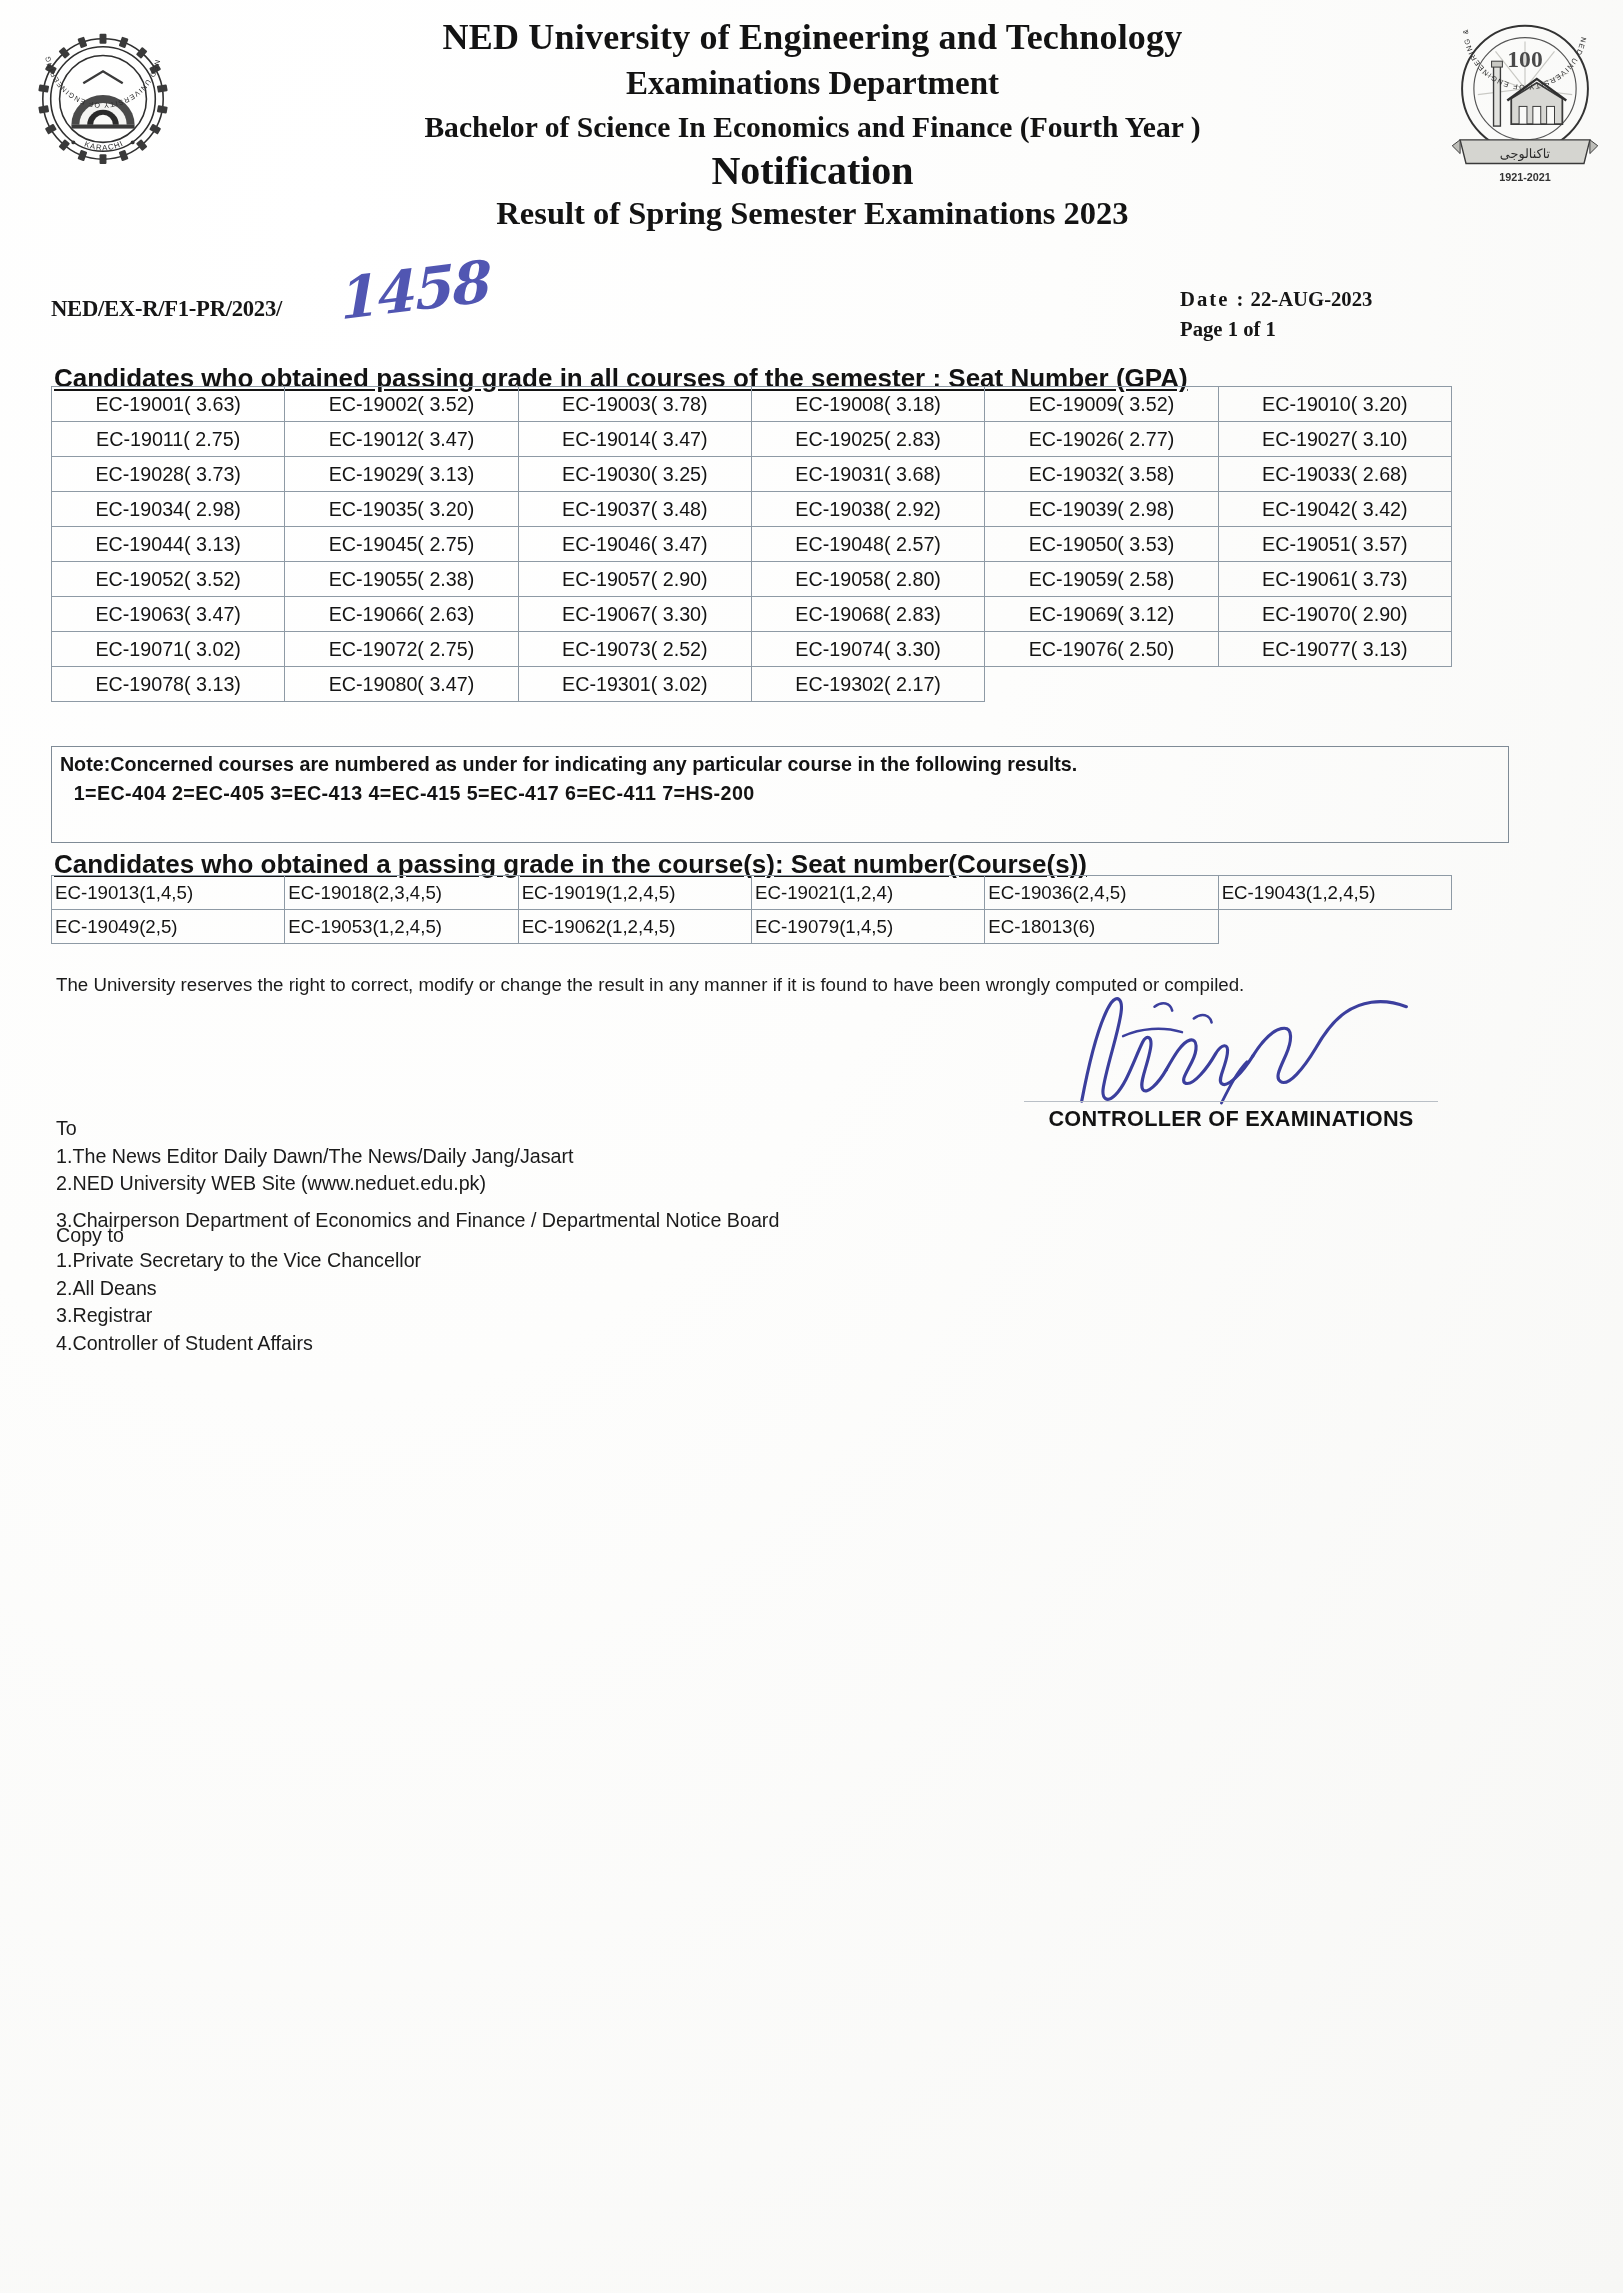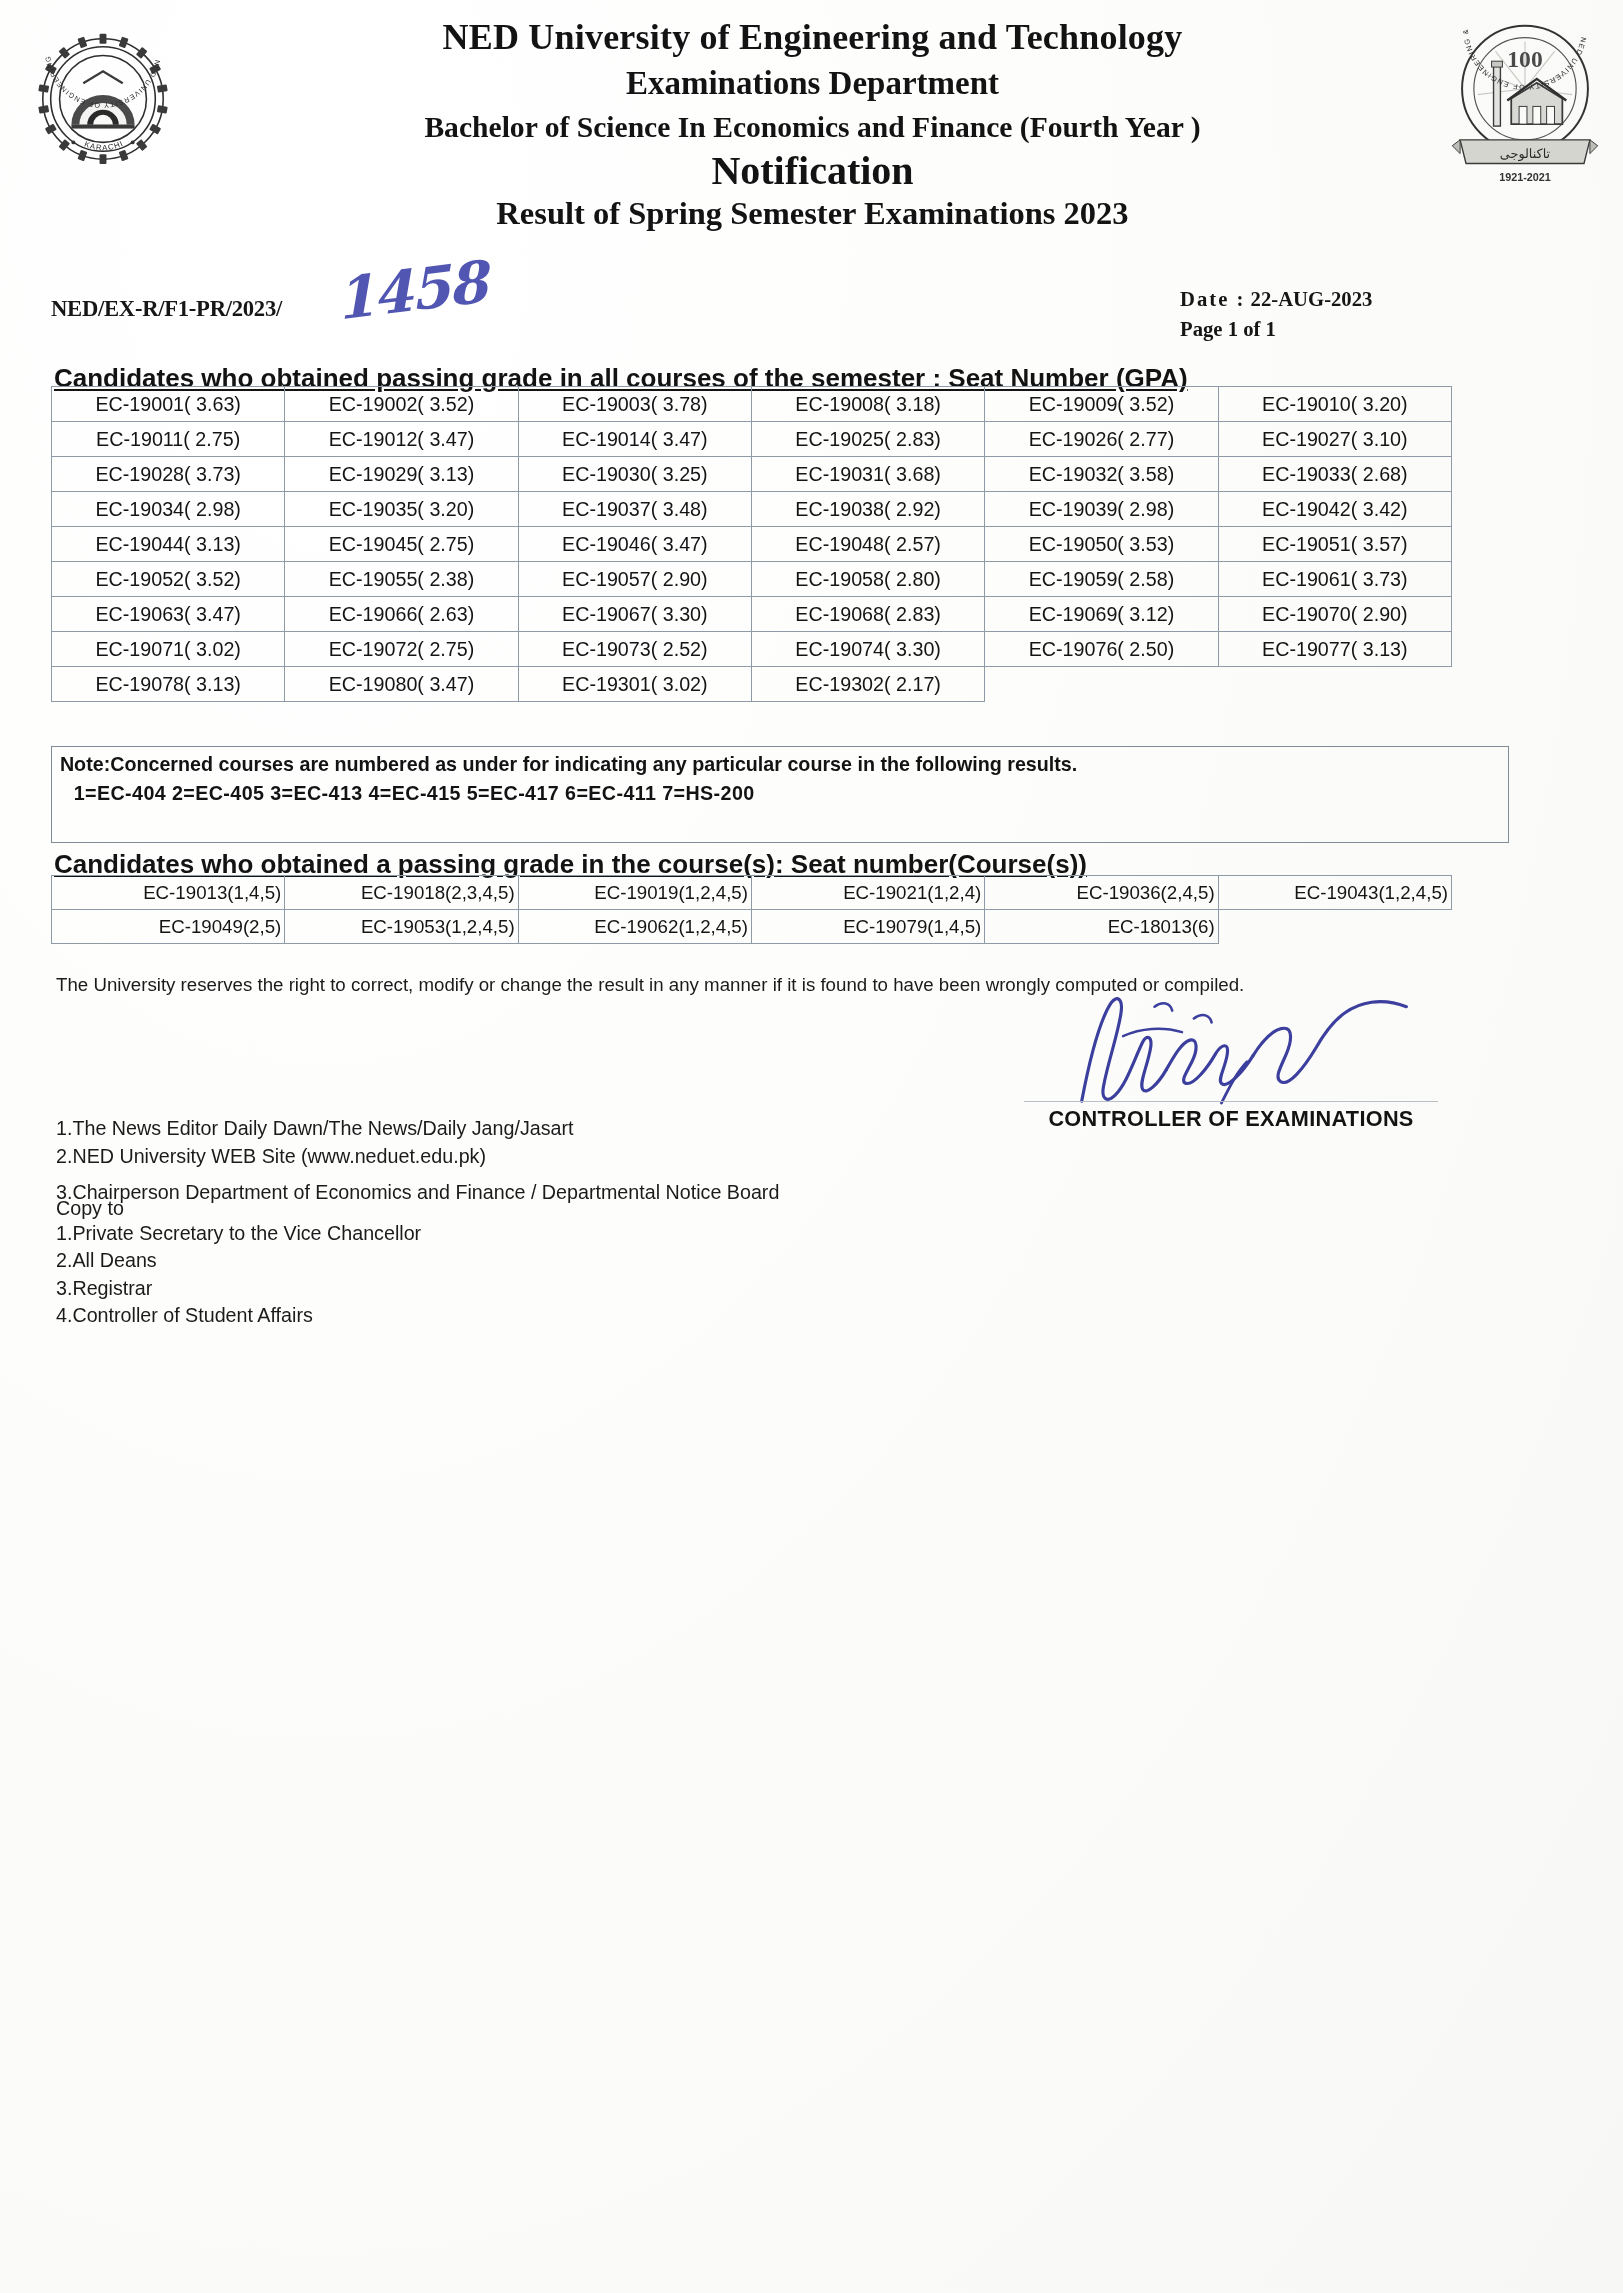--- a/index.html
+++ b/index.html
@@ -178,21 +178,21 @@
   .course-table {
     position: absolute;
     left: 51px; top: 875px;
     border-collapse: collapse;
     table-layout: fixed;
     width: 1401px;
   }
   .course-table td {
     border: 1px solid #8e9aa5;
     height: 33px;
-    text-align: right;
+    text-align: left;
     font-size: 18.7px;
     font-family: "Liberation Sans", sans-serif;
     color: #141414;
     padding: 0 3px;
     white-space: nowrap;
   }
   .course-table td.blank { border: none; }
 
   
   .disclaimer {
@@ -506,20 +506,21 @@
         <path d="M 132,34 C 140,28 148,30 150,38" stroke-width="2.6"></path>
         <path d="M 60,52 C 78,44 100,42 120,48" stroke-width="2.4"></path>
         <path d="M 160,120 C 168,104 176,88 186,78" stroke-width="2.8"></path>
       </g>
     </svg>
   </div>
   <div class="sig-rule"></div>
   <div class="sig-title">CONTROLLER OF EXAMINATIONS</div>
 
   <div class="dist">
+    <div class="to-label">To</div>
     <div class="item">1.The News Editor Daily Dawn/The News/Daily Jang/Jasart</div>
     <div class="item">2.NED University WEB Site (www.neduet.edu.pk)</div>
     <div class="gap"></div>
     <div class="item tight">3.Chairperson Department of Economics and Finance / Departmental Notice Board</div>
     <div class="item tight copy-label">Copy to</div>
     <div class="item">1.Private Secretary to the Vice Chancellor</div>
     <div class="item">2.All Deans</div>
     <div class="item">3.Registrar</div>
     <div class="item">4.Controller of Student Affairs</div>
   </div>

